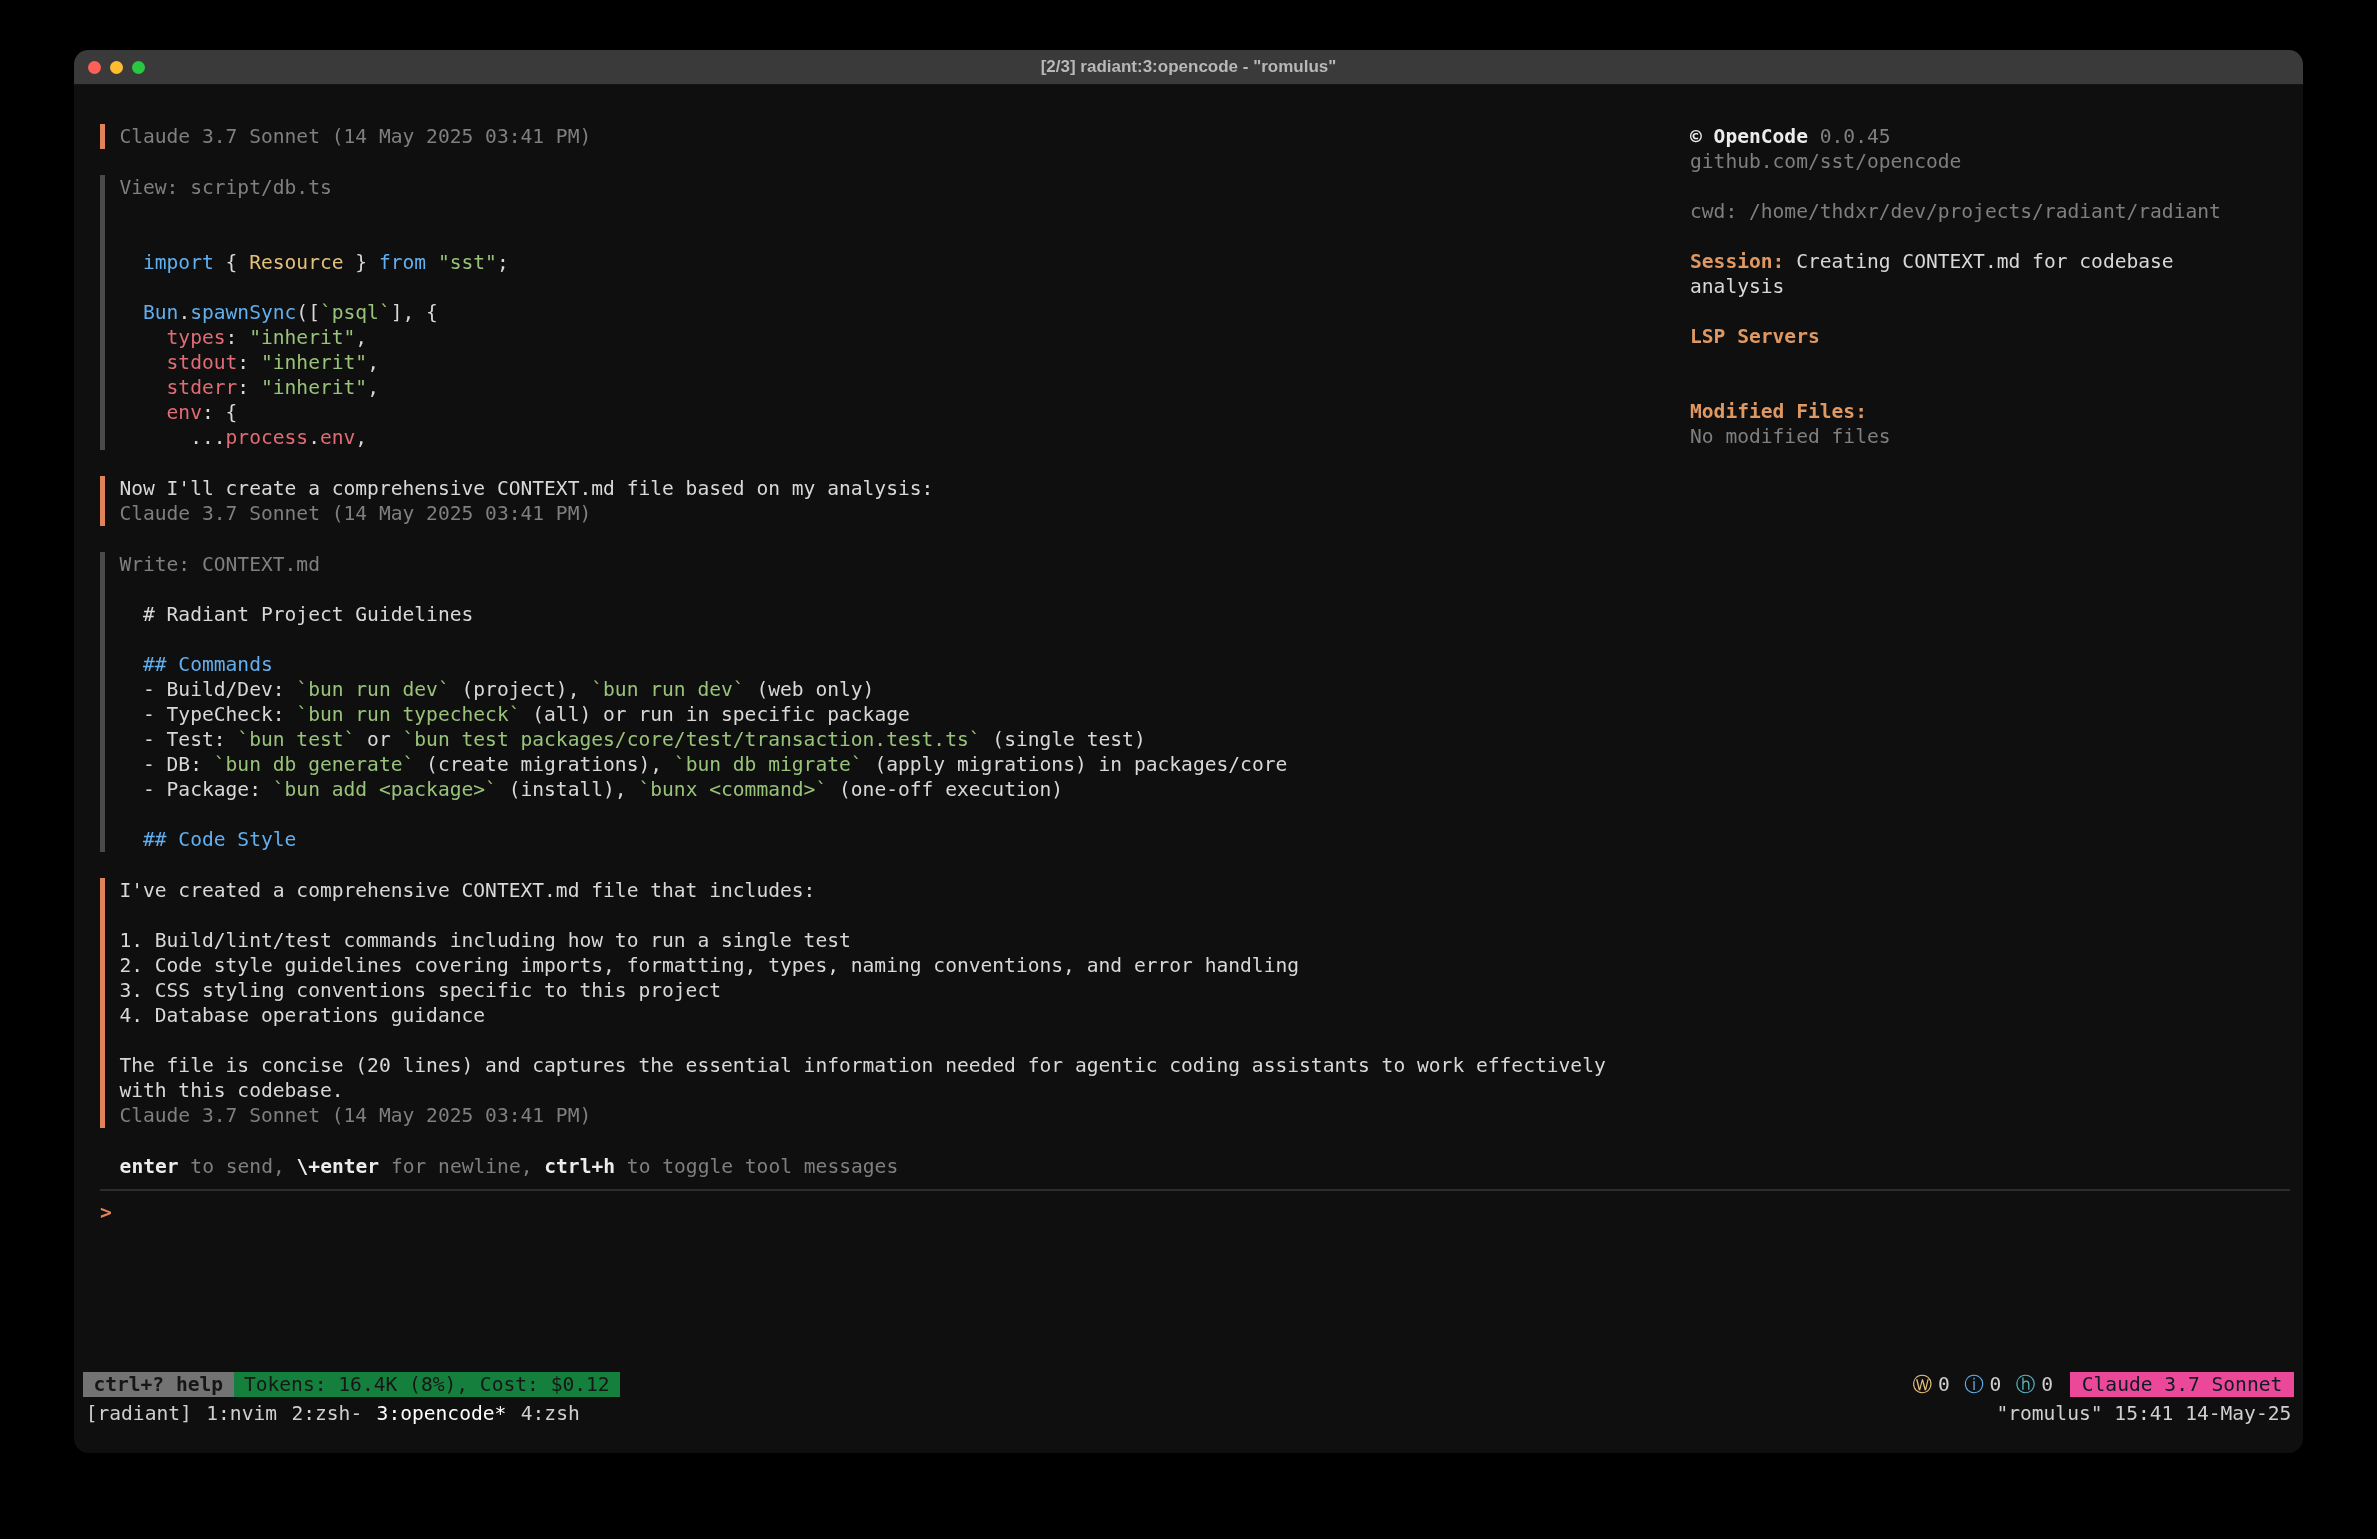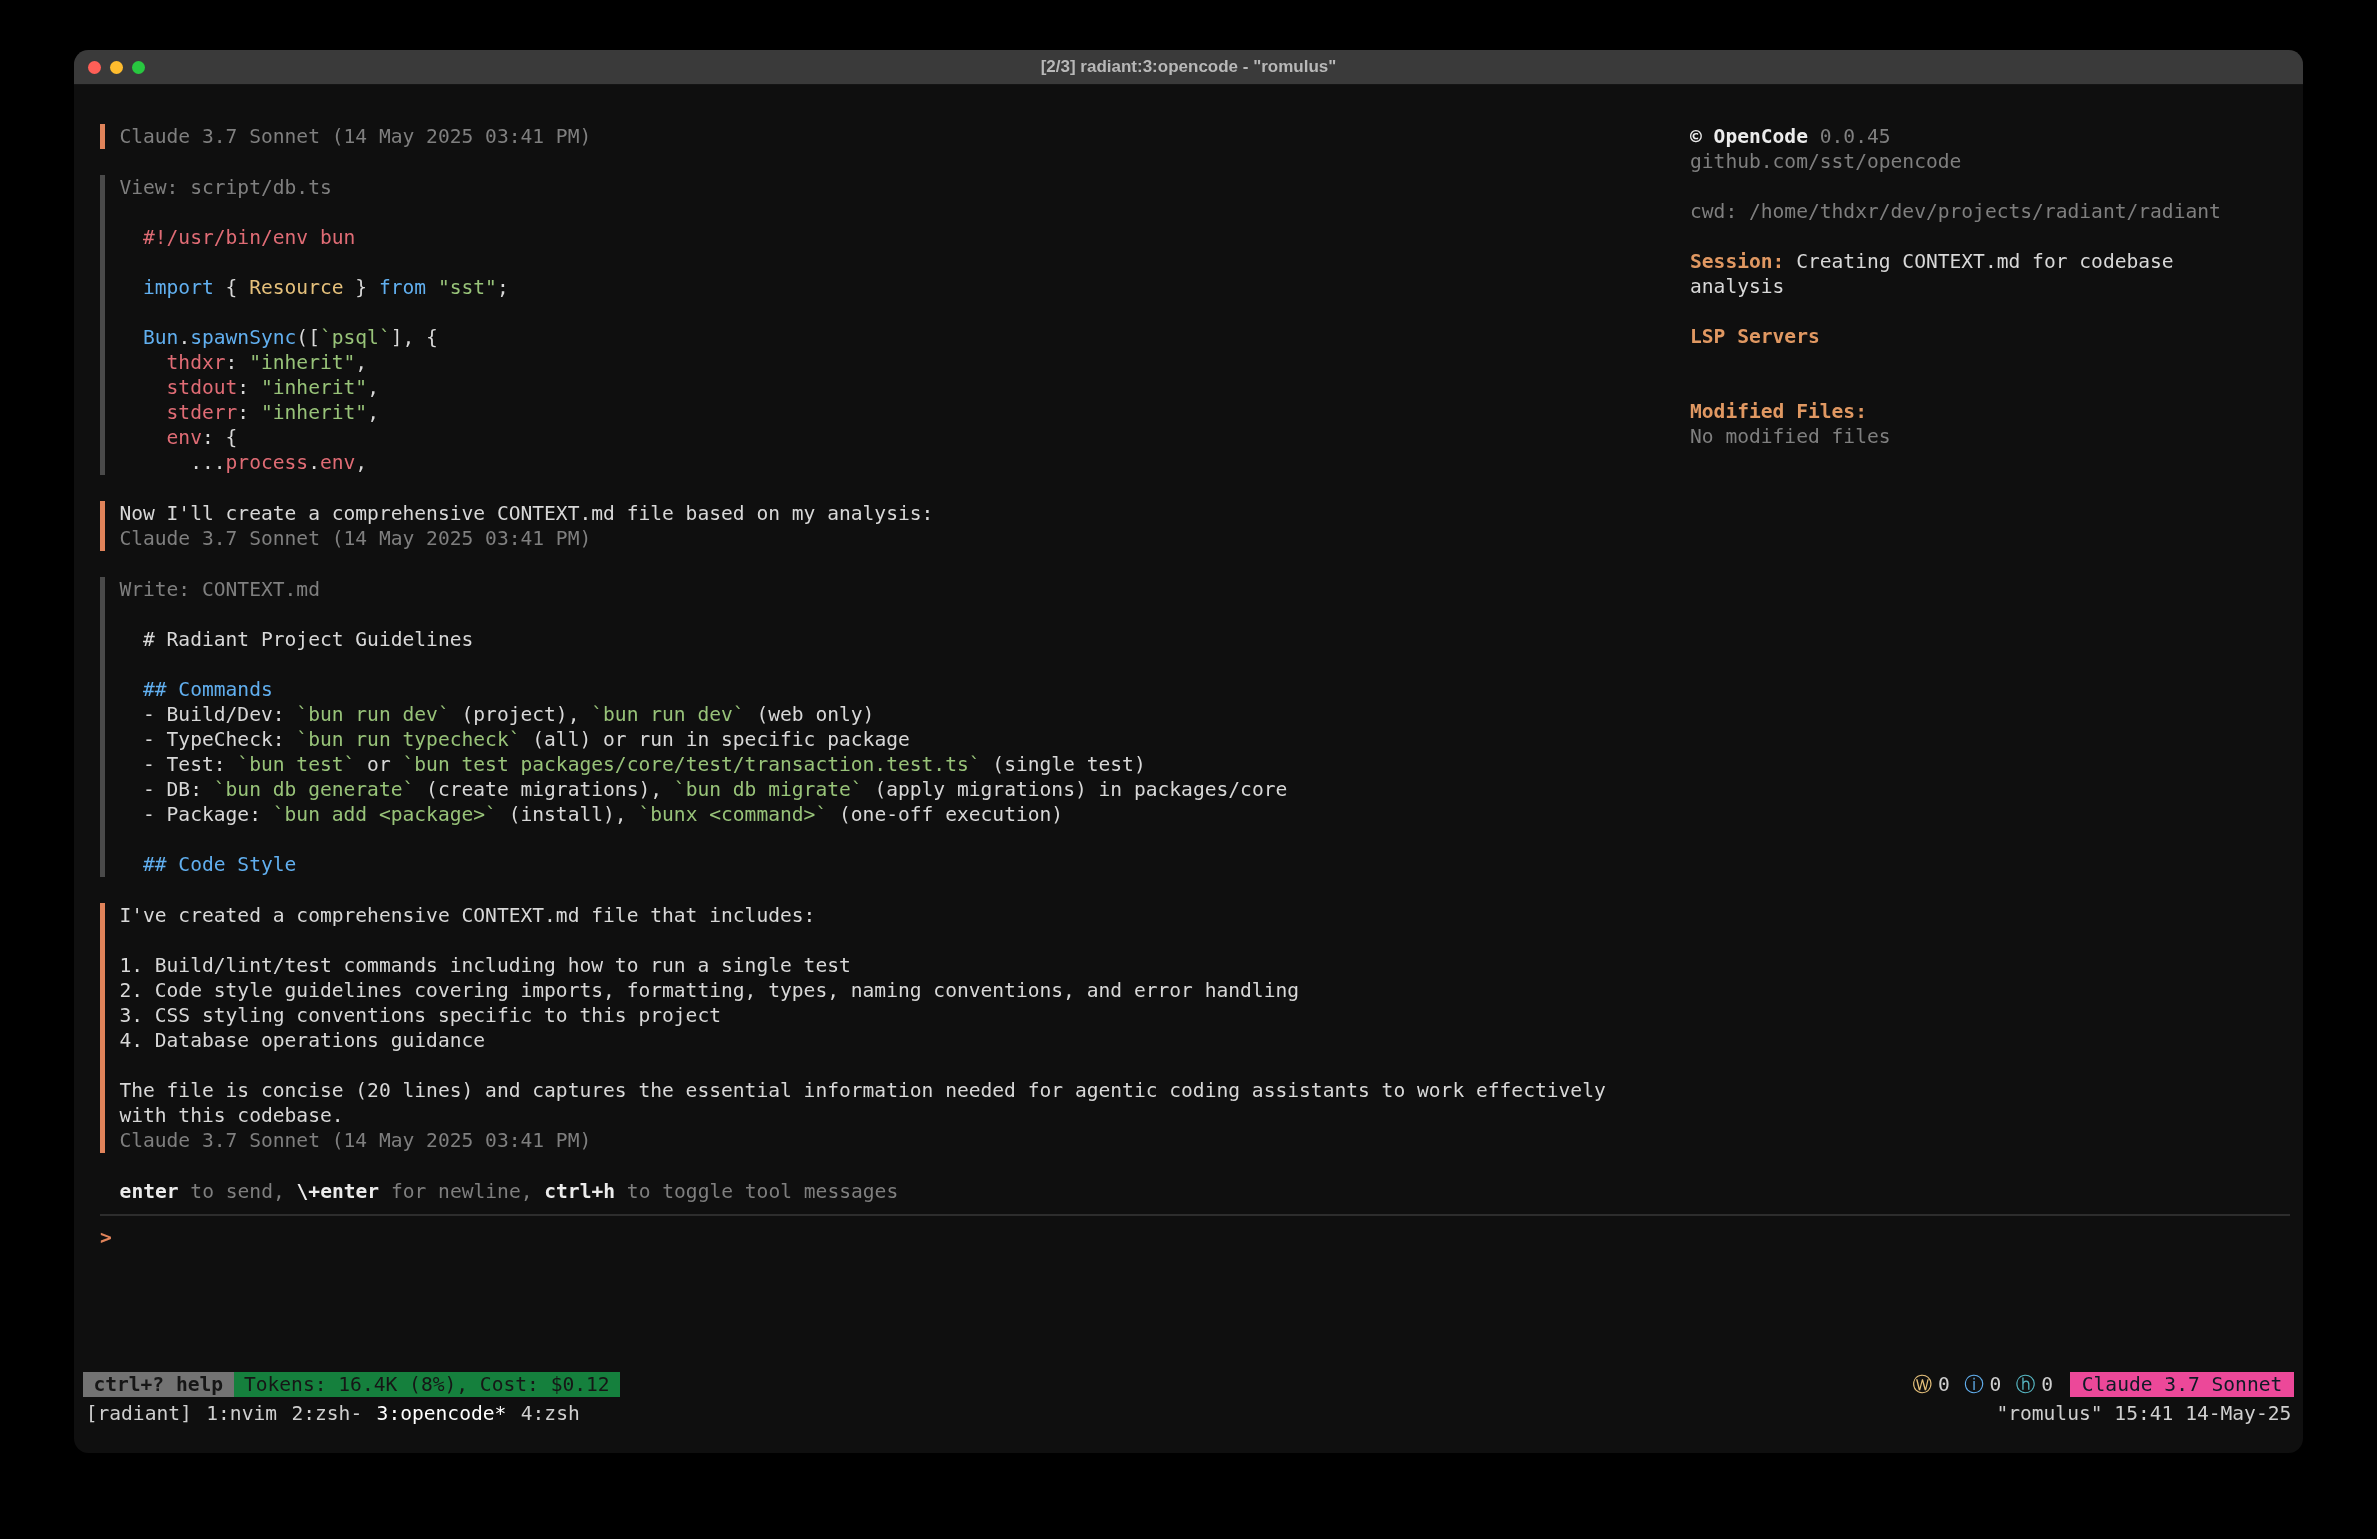--- a/index.html
+++ b/index.html
@@ -108,26 +108,25 @@
 
     <div class="body-row">
       <div class="chat-area">
         <div>
             <div class="block b-orange">
               <div class="line"><span class="c-gray">Claude 3.7 Sonnet (14 May 2025 03:41 PM)</span></div>
             </div>
             <div class="block b-gray">
               <div class="line"><span class="c-gray">View: script/db.ts</span></div>
               <div class="line">&nbsp;</div>
-              <div class="line"><span>  </span><span class="c-red">#!/usr/bin/env bun</span></div>
               <div class="line">&nbsp;</div>
               <div class="line"><span>  </span><span class="c-blue">import</span><span> { </span><span class="c-yellow">Resource</span><span> } </span><span class="c-blue">from</span><span> </span><span class="c-green">"sst"</span><span>;</span></div>
               <div class="line">&nbsp;</div>
               <div class="line"><span>  </span><span class="c-blue">Bun</span><span>.</span><span class="c-blue">spawnSync</span><span>([</span><span class="c-green">`psql`</span><span>], {</span></div>
-              <div class="line"><span>    </span><span class="c-red">thdxr</span><span>: </span><span class="c-green">"inherit"</span><span>,</span></div>
+              <div class="line"><span>    </span><span class="c-red">types</span><span>: </span><span class="c-green">"inherit"</span><span>,</span></div>
               <div class="line"><span>    </span><span class="c-red">stdout</span><span>: </span><span class="c-green">"inherit"</span><span>,</span></div>
               <div class="line"><span>    </span><span class="c-red">stderr</span><span>: </span><span class="c-green">"inherit"</span><span>,</span></div>
               <div class="line"><span>    </span><span class="c-red">env</span><span>: {</span></div>
               <div class="line"><span>      ...</span><span class="c-red">process</span><span>.</span><span class="c-red">env</span><span>,</span></div>
             </div>
             <div class="block b-orange">
               <div class="line"><span>Now I'll create a comprehensive CONTEXT.md file based on my analysis:</span></div>
               <div class="line"><span class="c-gray">Claude 3.7 Sonnet (14 May 2025 03:41 PM)</span></div>
             </div>
             <div class="block b-gray">

